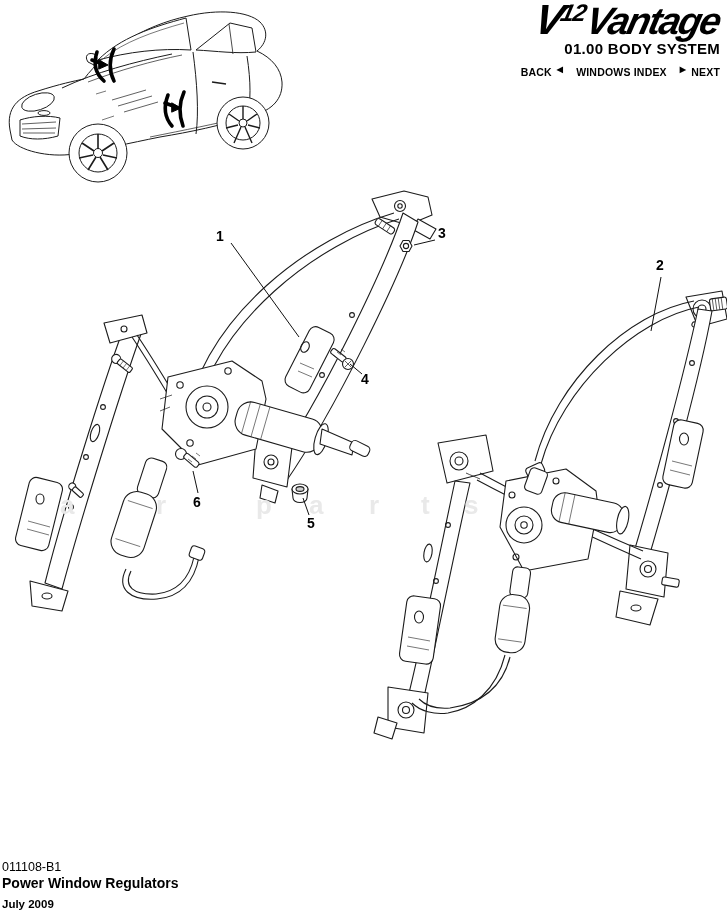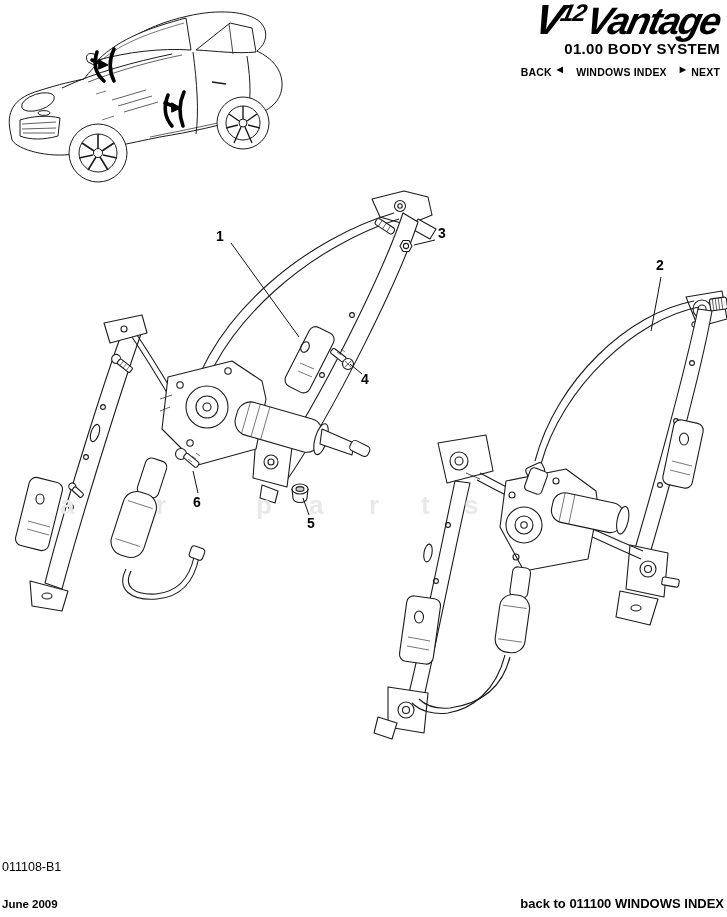--- a/index.html
+++ b/index.html
@@ -318,16 +318,16 @@
 
   <span class="wm-letter" style="left:60px;top:492px;">a</span>
   <span class="wm-letter" style="left:156px;top:492px;">r</span>
   <span class="wm-letter" style="left:256px;top:492px;">p</span>
   <span class="wm-letter" style="left:309px;top:492px;">a</span>
   <span class="wm-letter" style="left:369px;top:492px;">r</span>
   <span class="wm-letter" style="left:421px;top:492px;">t</span>
   <span class="wm-letter" style="left:464px;top:492px;">s</span>
 
   <div class="doc-number">011108-B1</div>
-  <div class="doc-date">June 2009</div>
-  <div class="index-link">back to 011100 WINDOWS INDEX</div>
+  <div class="doc-title">Power Window Regulators</div>
+  <div class="doc-date">July 2009</div>
 
 </div>
 
 </body></html>

